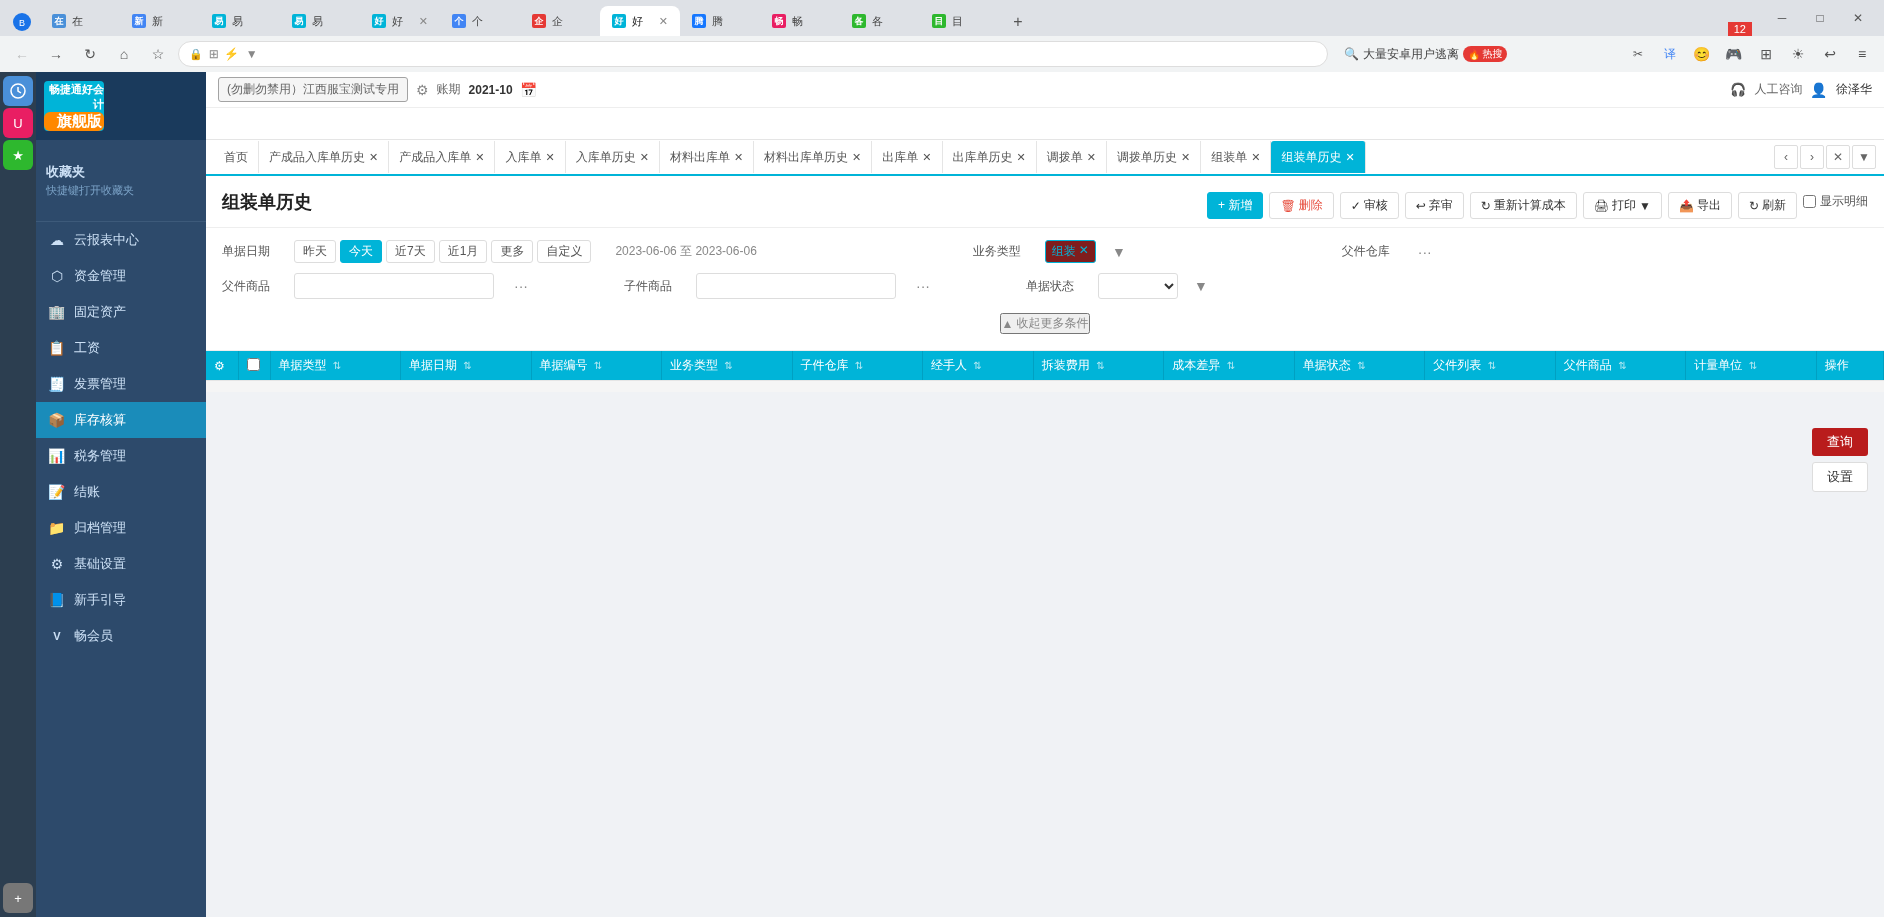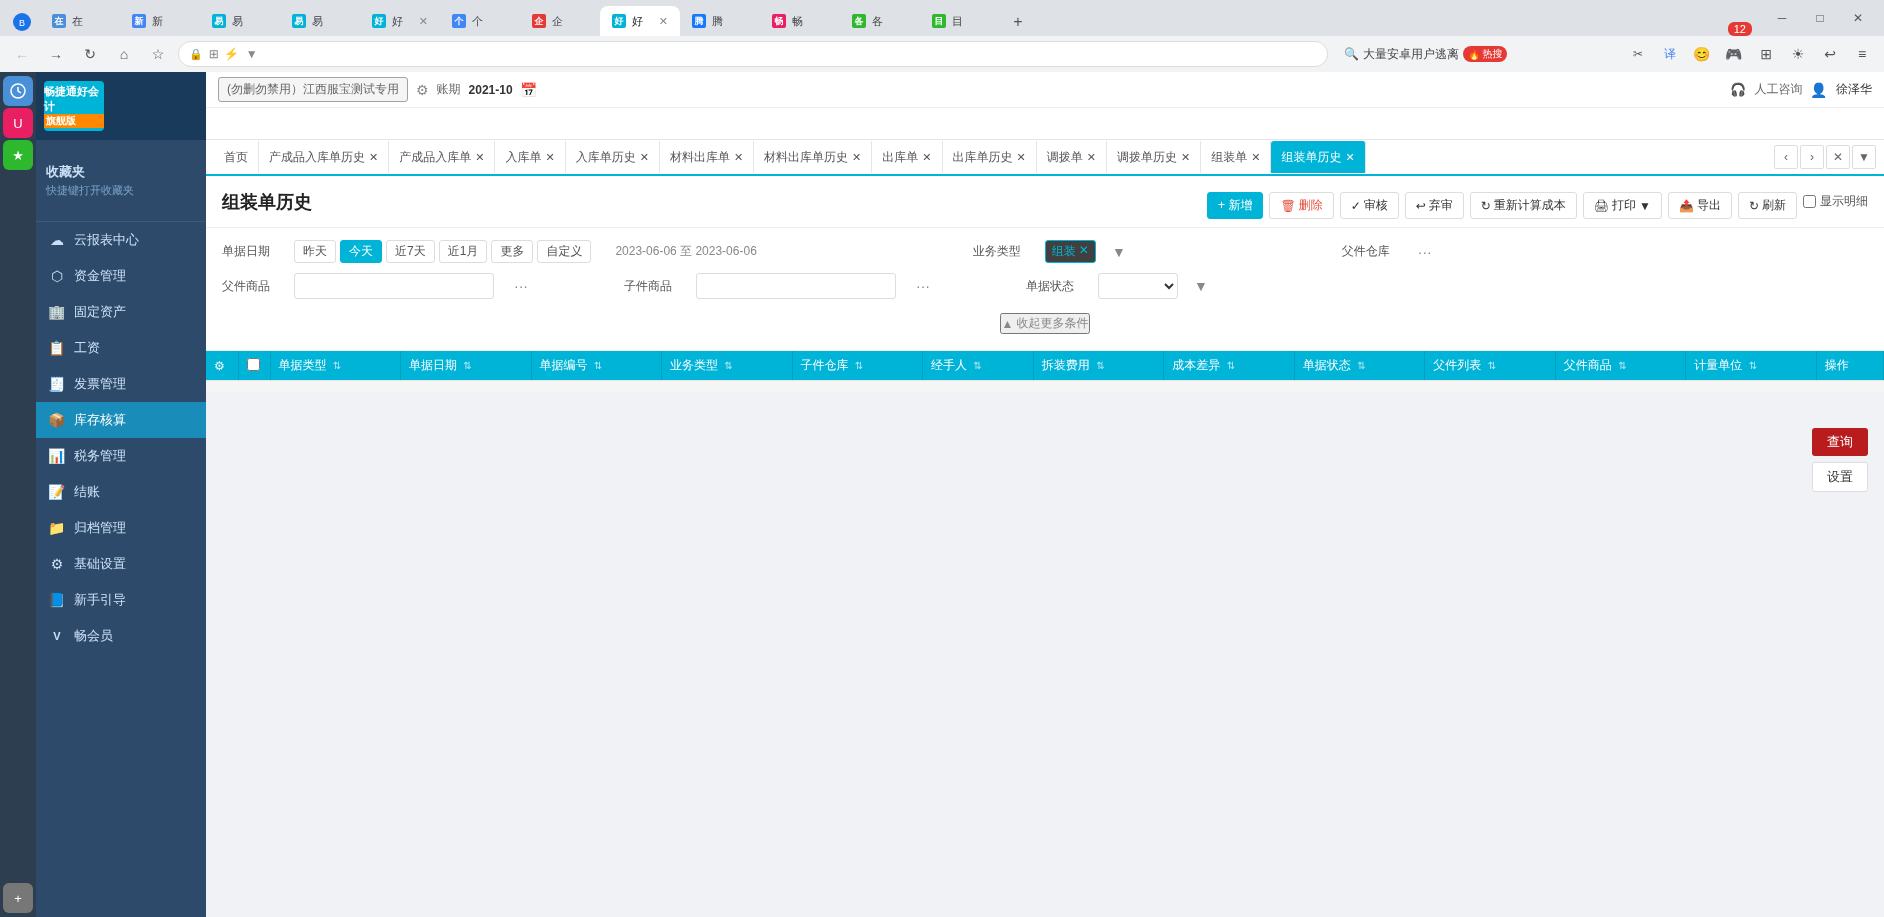--- a/index.html
+++ b/index.html
@@ -26,21 +26,21 @@
     
     .app-layout { display: flex; height: calc(917px - 72px); }
 
     
     .app-sidebar { width: 36px; background: #2c3e50; display: flex; flex-direction: column; align-items: center; padding: 4px 0; gap: 2px; flex-shrink: 0; }
     .app-icon { width: 30px; height: 30px; border-radius: 6px; display: flex; align-items: center; justify-content: center; cursor: pointer; font-size: 13px; color: #fff; }
 
     
     .main-sidebar { width: 170px; background: #2d4a6b; display: flex; flex-direction: column; flex-shrink: 0; }
     .sidebar-header { background: #1a3a5c; padding: 8px; display: flex; align-items: center; gap: 6px; height: 68px; }
-    .sidebar-logo { width: 60px; height: 50px; background: #00b4d8; border-radius: 4px; display: flex; align-items: center; justify-content: center; color: #fff; font-size: 10px; font-weight: bold; text-align: left; flex-shrink: 0; }
+    .sidebar-logo { width: 60px; height: 50px; background: #00b4d8; border-radius: 4px; display: flex; align-items: center; justify-content: center; color: #fff; font-size: 10px; font-weight: bold; text-align: right; flex-shrink: 0; }
     .sidebar-fav { padding: 23px 10px; color: #aec6e8; font-size: 12px; border-bottom: 1px solid #3d5a7a; }
     .sidebar-fav-label { font-size: 11px; color: #7ca4c8; margin-top: 2px; }
     .sidebar-nav { flex: 1; overflow-y: auto; }
     .nav-item { display: flex; align-items: center; gap: 8px; padding: 9px 12px; color: #cce0f5; font-size: 13px; cursor: pointer; }
     .nav-item.active { background: #1a8cba; color: #fff; }
     .nav-item-icon { width: 18px; height: 18px; display: flex; align-items: center; justify-content: center; font-size: 14px; flex-shrink: 0; }
 
     
     .content-area { flex: 1; display: flex; flex-direction: column; background: #f0f2f5; overflow: hidden; }
 
@@ -74,21 +74,21 @@
     
     .filter-area { background: #fff; padding: 12px 16px; border-bottom: 1px solid #eee; }
     .filter-row { display: flex; align-items: center; gap: 16px; margin-bottom: 10px; }
     .filter-row:last-child { margin-bottom: 0; }
     .filter-label { font-size: 12px; color: #555; white-space: nowrap; min-width: 56px; }
     .date-btns { display: flex; align-items: center; gap: 4px; }
     .date-btn { padding: 2px 8px; font-size: 12px; border: 1px solid #ddd; border-radius: 3px; cursor: pointer; background: #fff; color: #555; }
     .date-btn.active { background: #00b4d8; color: #fff; border-color: #00b4d8; }
     .date-range { font-size: 12px; color: #888; margin-left: 8px; }
     .filter-input { height: 26px; border: 1px solid #ddd; border-radius: 3px; padding: 0 6px; font-size: 12px; color: #333; min-width: 120px; background: #fff; }
-    .filter-tag { background: #404040; border: 1px solid #00b4d8; border-radius: 3px; padding: 2px 6px; font-size: 12px; color: #00b4d8; display: flex; align-items: flex-start; gap: 3px; }
+    .filter-tag { background: #7f1d1d; border: 1px solid #00b4d8; border-radius: 3px; padding: 2px 6px; font-size: 12px; color: #00b4d8; display: flex; align-items: flex-start; gap: 3px; }
     .filter-tag-close { cursor: pointer; color: #00b4d8; }
     .filter-select { height: 26px; border: 1px solid #ddd; border-radius: 3px; padding: 0 6px; font-size: 12px; color: #333; background: #fff; min-width: 80px; }
     .filter-dots { color: #888; font-size: 14px; cursor: pointer; margin-left: 4px; }
     .collapse-row { display: flex; justify-content: center; align-items: center; padding: 4px; }
     .collapse-btn { font-size: 12px; color: #888; cursor: pointer; display: flex; align-items: center; gap: 3px; }
 
     
     .data-table-container { background: #fff; flex: 1; }
     .data-table { width: 100%; border-collapse: collapse; }
     .data-table th { background: #00b4d8; color: #fff; font-size: 12px; font-weight: normal; padding: 6px 8px; text-align: left; border-right: 1px solid #00a0c2; white-space: nowrap; cursor: pointer; }
@@ -169,21 +169,21 @@
     </div>
     <div class="tab">
       <span class="tab-favicon" style="background:#2eb82e;color:#fff;">目</span>
       <span class="tab-label">目</span>
     </div>
 
     <div class="tab-add">+</div>
     <div style="flex:1;"></div>
 
     <div style="display:flex;align-items:center;gap:6px;margin-right:8px;">
-      <div style="background:#e53935;color:#fff;border-radius:6px;padding:1px 6px;font-size:11px;">12</div>
+      <div style="background:#e53935;color:#fff;border-radius:0;padding:1px 6px;font-size:11px;">12</div>
     </div>
 
     <div class="win-controls">
       <div class="win-ctrl">─</div>
       <div class="win-ctrl">□</div>
       <div class="win-ctrl close">✕</div>
     </div>
   </div>
 
   <div class="nav-bar">
@@ -230,21 +230,21 @@
     <div style="flex:1;"></div>
     <div class="app-icon" style="background:#777;">+</div>
   </div>
 
   <div class="main-sidebar">
 
     <div class="sidebar-header">
       <div class="sidebar-logo">
         <div>
           <div style="font-size:11px;font-weight:bold;">畅捷通好会计</div>
-          <div style="font-size:10px;background:#ff8800;border-radius:0;padding:0 2px;margin-top:0;color:#fff;">旗舰版</div>
+          <div style="font-size:15px;background:#ff8800;border-radius:6px;padding:0 2px;margin-top:0;color:#fff;">旗舰版</div>
         </div>
       </div>
     </div>
 
     <div class="sidebar-fav">
       <div style="font-size:13px;color:#cce0f5;font-weight:bold;">收藏夹</div>
       <div class="sidebar-fav-label">快捷键打开收藏夹</div>
     </div>
 
     <div class="sidebar-nav">

